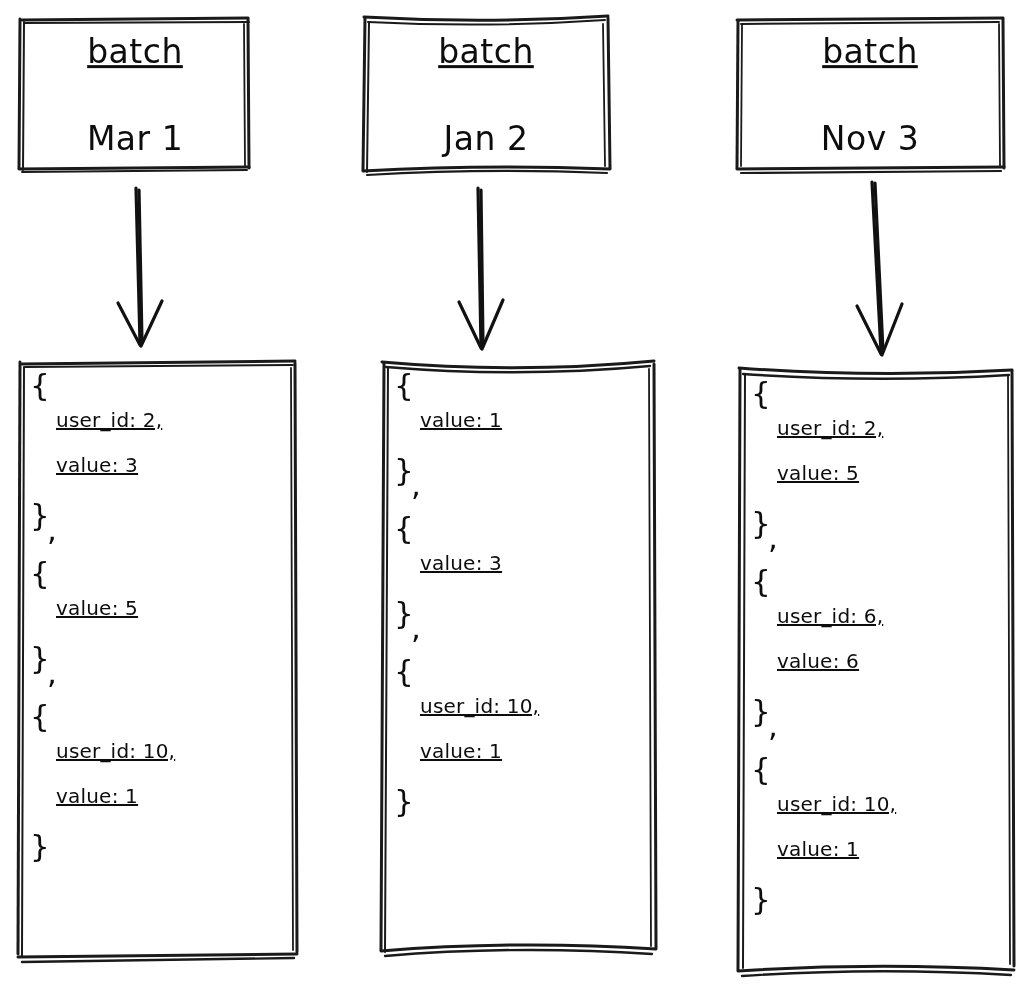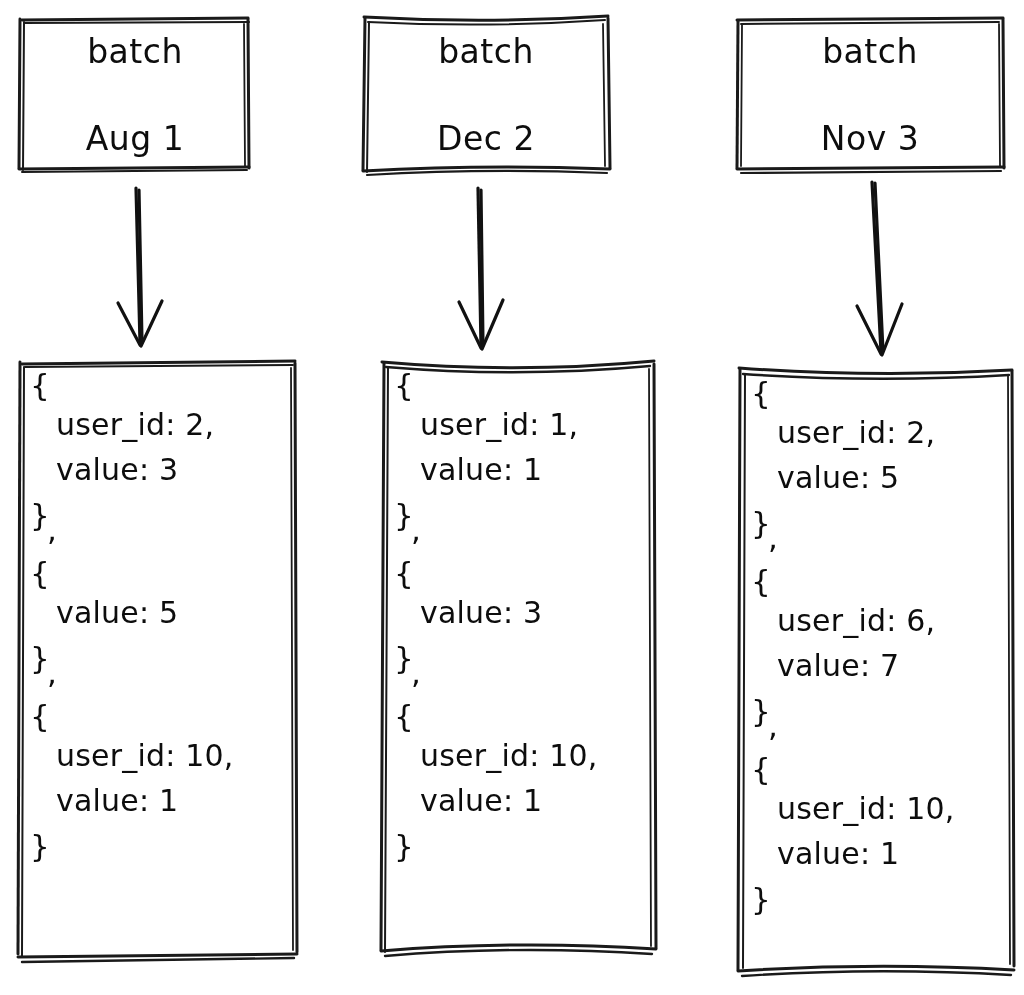--- a/index.html
+++ b/index.html
@@ -49,21 +49,21 @@
     transform: translateY(-50%);
     text-align: center;
     font-family: "DejaVu Sans", sans-serif;
     font-size: 33px;
     line-height: 1.32;
     letter-spacing: 0.5px;
     font-weight: 400;
     color: #0d0d0d;
     white-space: pre-line;
   }
-  .batch-box .label .line1 { display: block; }
+  .batch-box .label .line1 { display: block; text-decoration: underline; }
   .batch-box .label .line2 { display: block; }
 
   
   .arrow-svg {
     position: absolute;
     overflow: visible;
   }
   .arrow-svg path {
     fill: none;
     stroke: #111111;
@@ -103,22 +103,23 @@
     position: absolute;
     left: 17px;
     top: 14px;
     font-size: 31px;
   }
   .rec-line {
     display: block;
     margin-left: 26px;
     height: 45px;
     white-space: pre;
-    font-size: 30px;
+    font-size: 20px;
     letter-spacing: 0.2px;
+    text-decoration: underline;
   }
   .rec-gap-top { height: 14px; }
   .record { display: block; }
 </style>
 </head>
 <body>
 
 <div class="canvas">
 
   <div class="sketch-box batch-box" style="left:16px; top:16px; width:238px; height:158px;">
@@ -127,21 +128,21 @@
       <path d="M8,7 L233,6" stroke-width="2"></path>
       <path d="M4,3 L3,152" stroke-width="3"></path>
       <path d="M8,6 L7,154" stroke-width="2"></path>
       <path d="M232,3 L233,152" stroke-width="3"></path>
       <path d="M228,8 L229,150" stroke-width="1.8"></path>
       <path d="M3,153 L233,151" stroke-width="3"></path>
       <path d="M6,156 L231,154" stroke-width="2"></path>
     </svg>
     <div class="label">
       <span class="line1">batch</span>
-      <span class="line2">Aug 1</span>
+      <span class="line2">Mar 1</span>
     </div>
   </div>
 
   <svg class="arrow-svg" style="left:110px; top:185px; width:60px; height:170px;" viewBox="0 0 60 170">
     <path d="M26,3 L30,158"></path>
     <path d="M29,5 L32,157"></path>
     <path d="M8,118 L30,160"></path>
     <path d="M52,116 L31,161"></path>
   </svg>
 
@@ -186,21 +187,21 @@
       <path d="M8,8 Q128,14 245,6" stroke-width="2"></path>
       <path d="M5,4 L3,156" stroke-width="3"></path>
       <path d="M9,8 L7,158" stroke-width="2"></path>
       <path d="M248,4 L250,154" stroke-width="3"></path>
       <path d="M243,10 L245,152" stroke-width="1.8"></path>
       <path d="M3,157 Q126,150 250,155" stroke-width="3"></path>
       <path d="M7,161 Q126,154 247,159" stroke-width="2.2"></path>
     </svg>
     <div class="label">
       <span class="line1">batch</span>
-      <span class="line2">Dec 2</span>
+      <span class="line2">Jan 2</span>
     </div>
   </div>
 
   <svg class="arrow-svg" style="left:450px; top:186px; width:60px; height:170px;" viewBox="0 0 60 170">
     <path d="M28,2 L31,160"></path>
     <path d="M31,4 L33,159"></path>
     <path d="M9,116 L31,162"></path>
     <path d="M53,114 L32,163"></path>
   </svg>
 
@@ -212,21 +213,20 @@
       <path d="M10,10 L7,594" stroke-width="2"></path>
       <path d="M276,6 L278,590" stroke-width="3"></path>
       <path d="M271,11 L273,588" stroke-width="1.8"></path>
       <path d="M3,593 Q138,582 278,591" stroke-width="3"></path>
       <path d="M7,598 Q138,587 274,596" stroke-width="2.4"></path>
     </svg>
     <div class="json-body">
       <span class="record">
         <span class="rec-open">{</span>
         <span class="rec-gap-top"></span>
-        <span class="rec-line">user_id: 1,</span>
         <span class="rec-line">value: 1</span>
         <span class="rec-close-comma">}<span class="comma">,</span></span>
       </span>
       <span class="record">
         <span class="rec-open">{</span>
         <span class="rec-gap-top"></span>
         <span class="rec-line">value: 3</span>
         <span class="rec-close-comma">}<span class="comma">,</span></span>
       </span>
       <span class="record">
@@ -279,21 +279,21 @@
         <span class="rec-open">{</span>
         <span class="rec-gap-top"></span>
         <span class="rec-line">user_id: 2,</span>
         <span class="rec-line">value: 5</span>
         <span class="rec-close-comma">}<span class="comma">,</span></span>
       </span>
       <span class="record">
         <span class="rec-open">{</span>
         <span class="rec-gap-top"></span>
         <span class="rec-line">user_id: 6,</span>
-        <span class="rec-line">value: 7</span>
+        <span class="rec-line">value: 6</span>
         <span class="rec-close-comma">}<span class="comma">,</span></span>
       </span>
       <span class="record">
         <span class="rec-open">{</span>
         <span class="rec-gap-top"></span>
         <span class="rec-line">user_id: 10,</span>
         <span class="rec-line">value: 1</span>
         <span class="rec-close">}</span>
       </span>
     </div>

